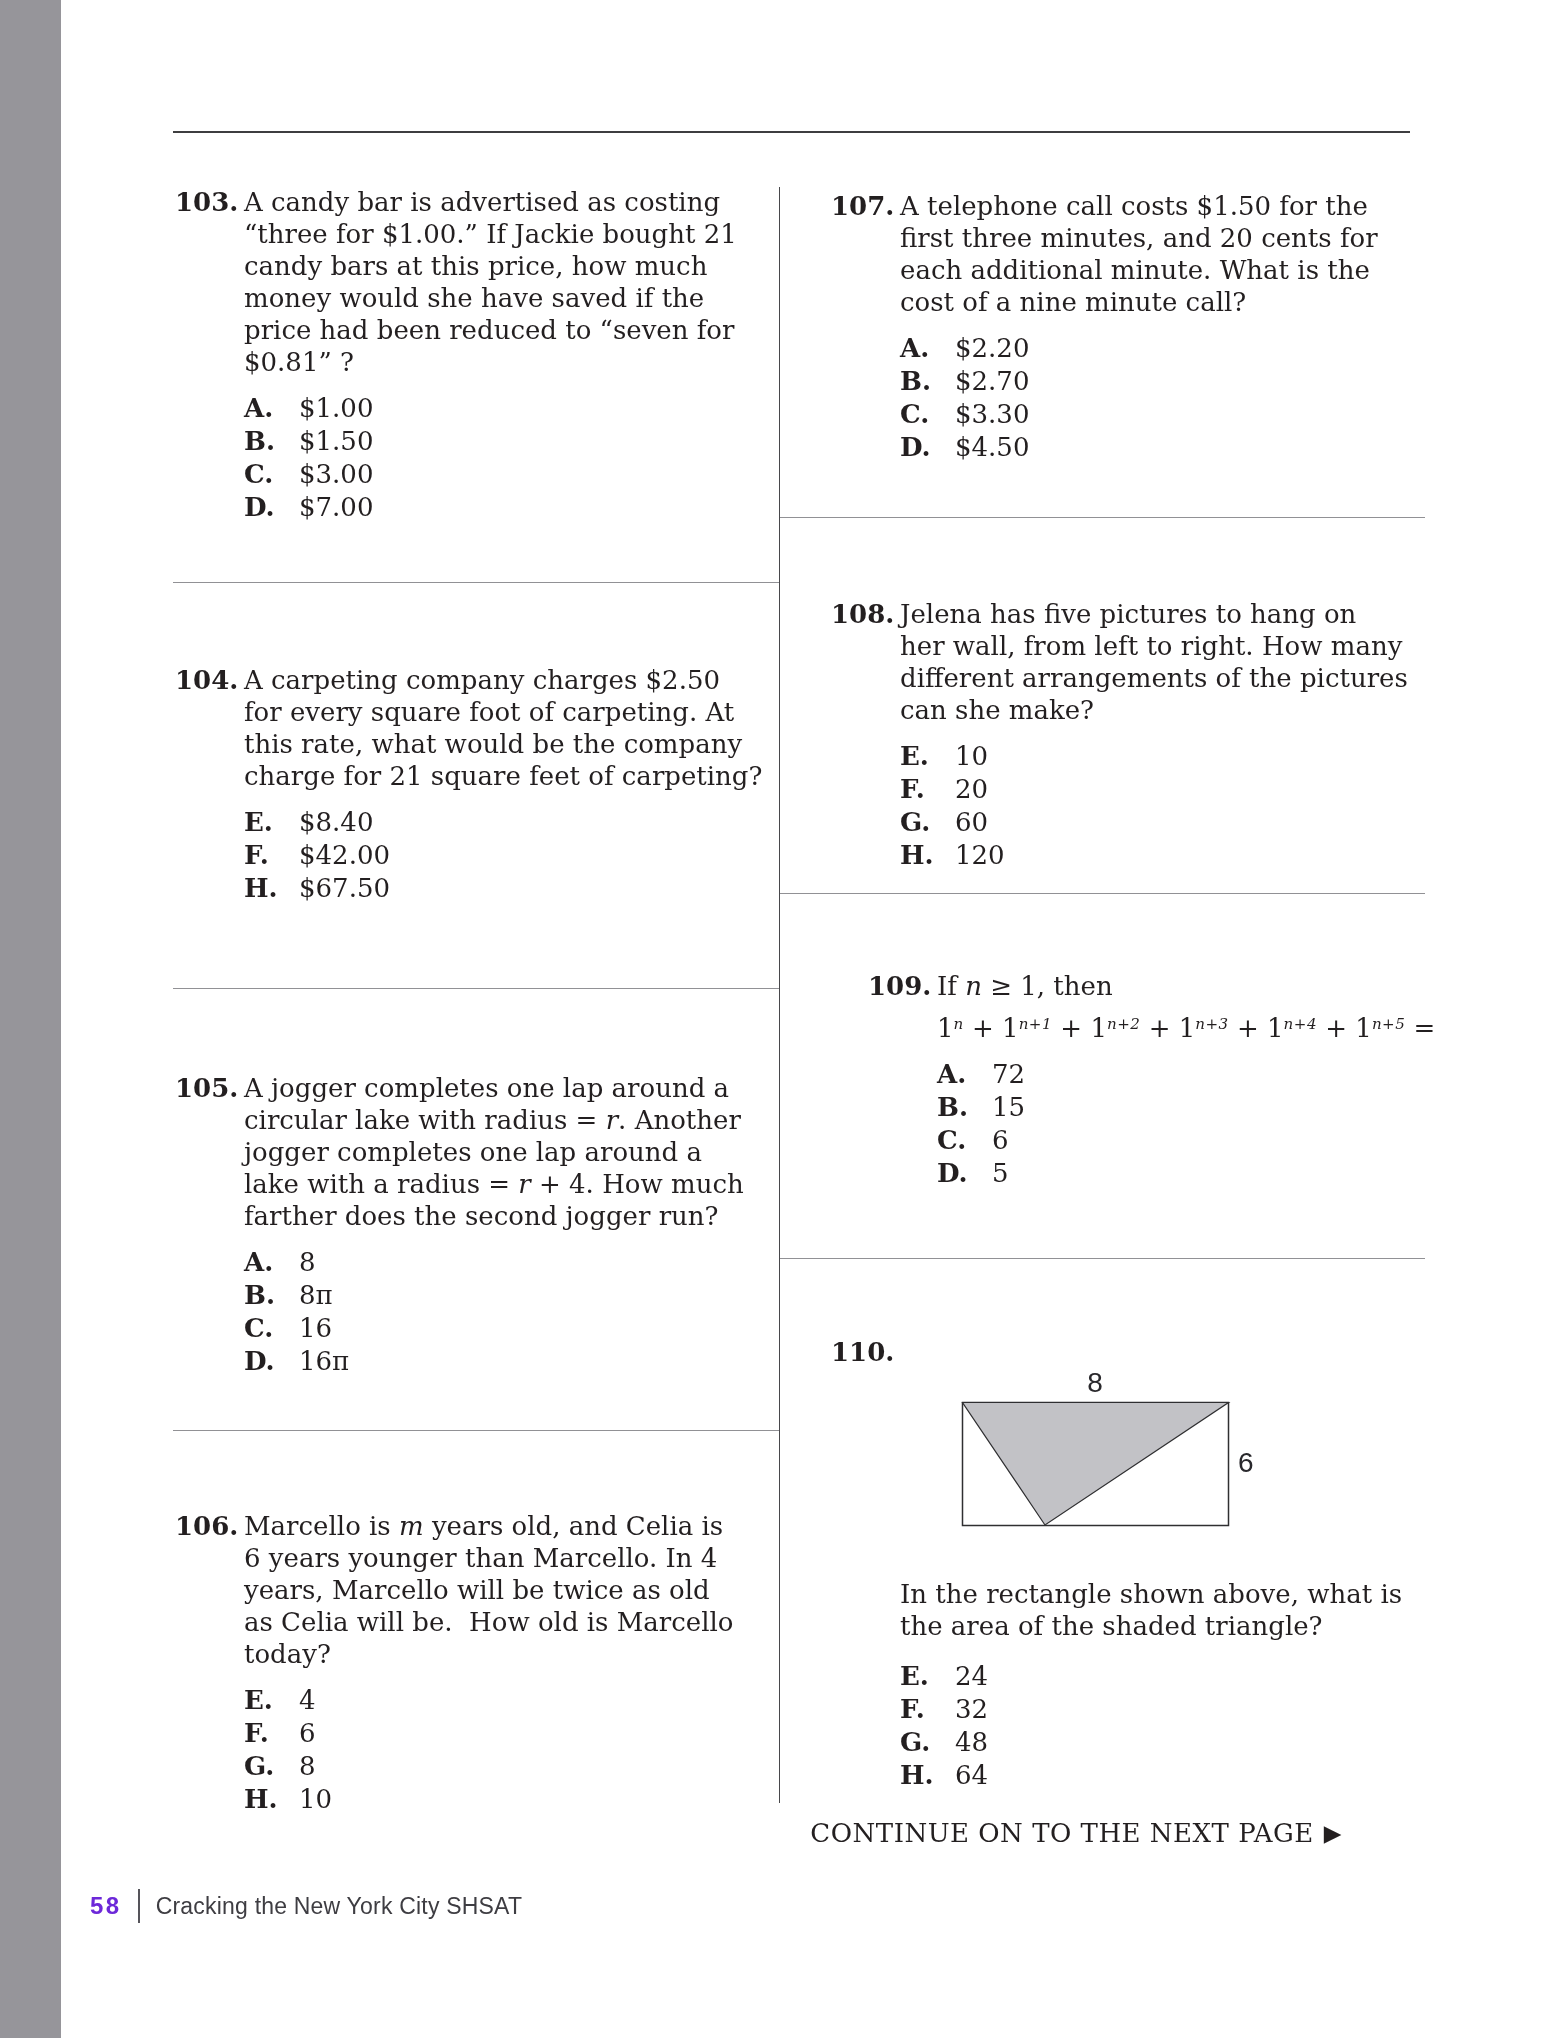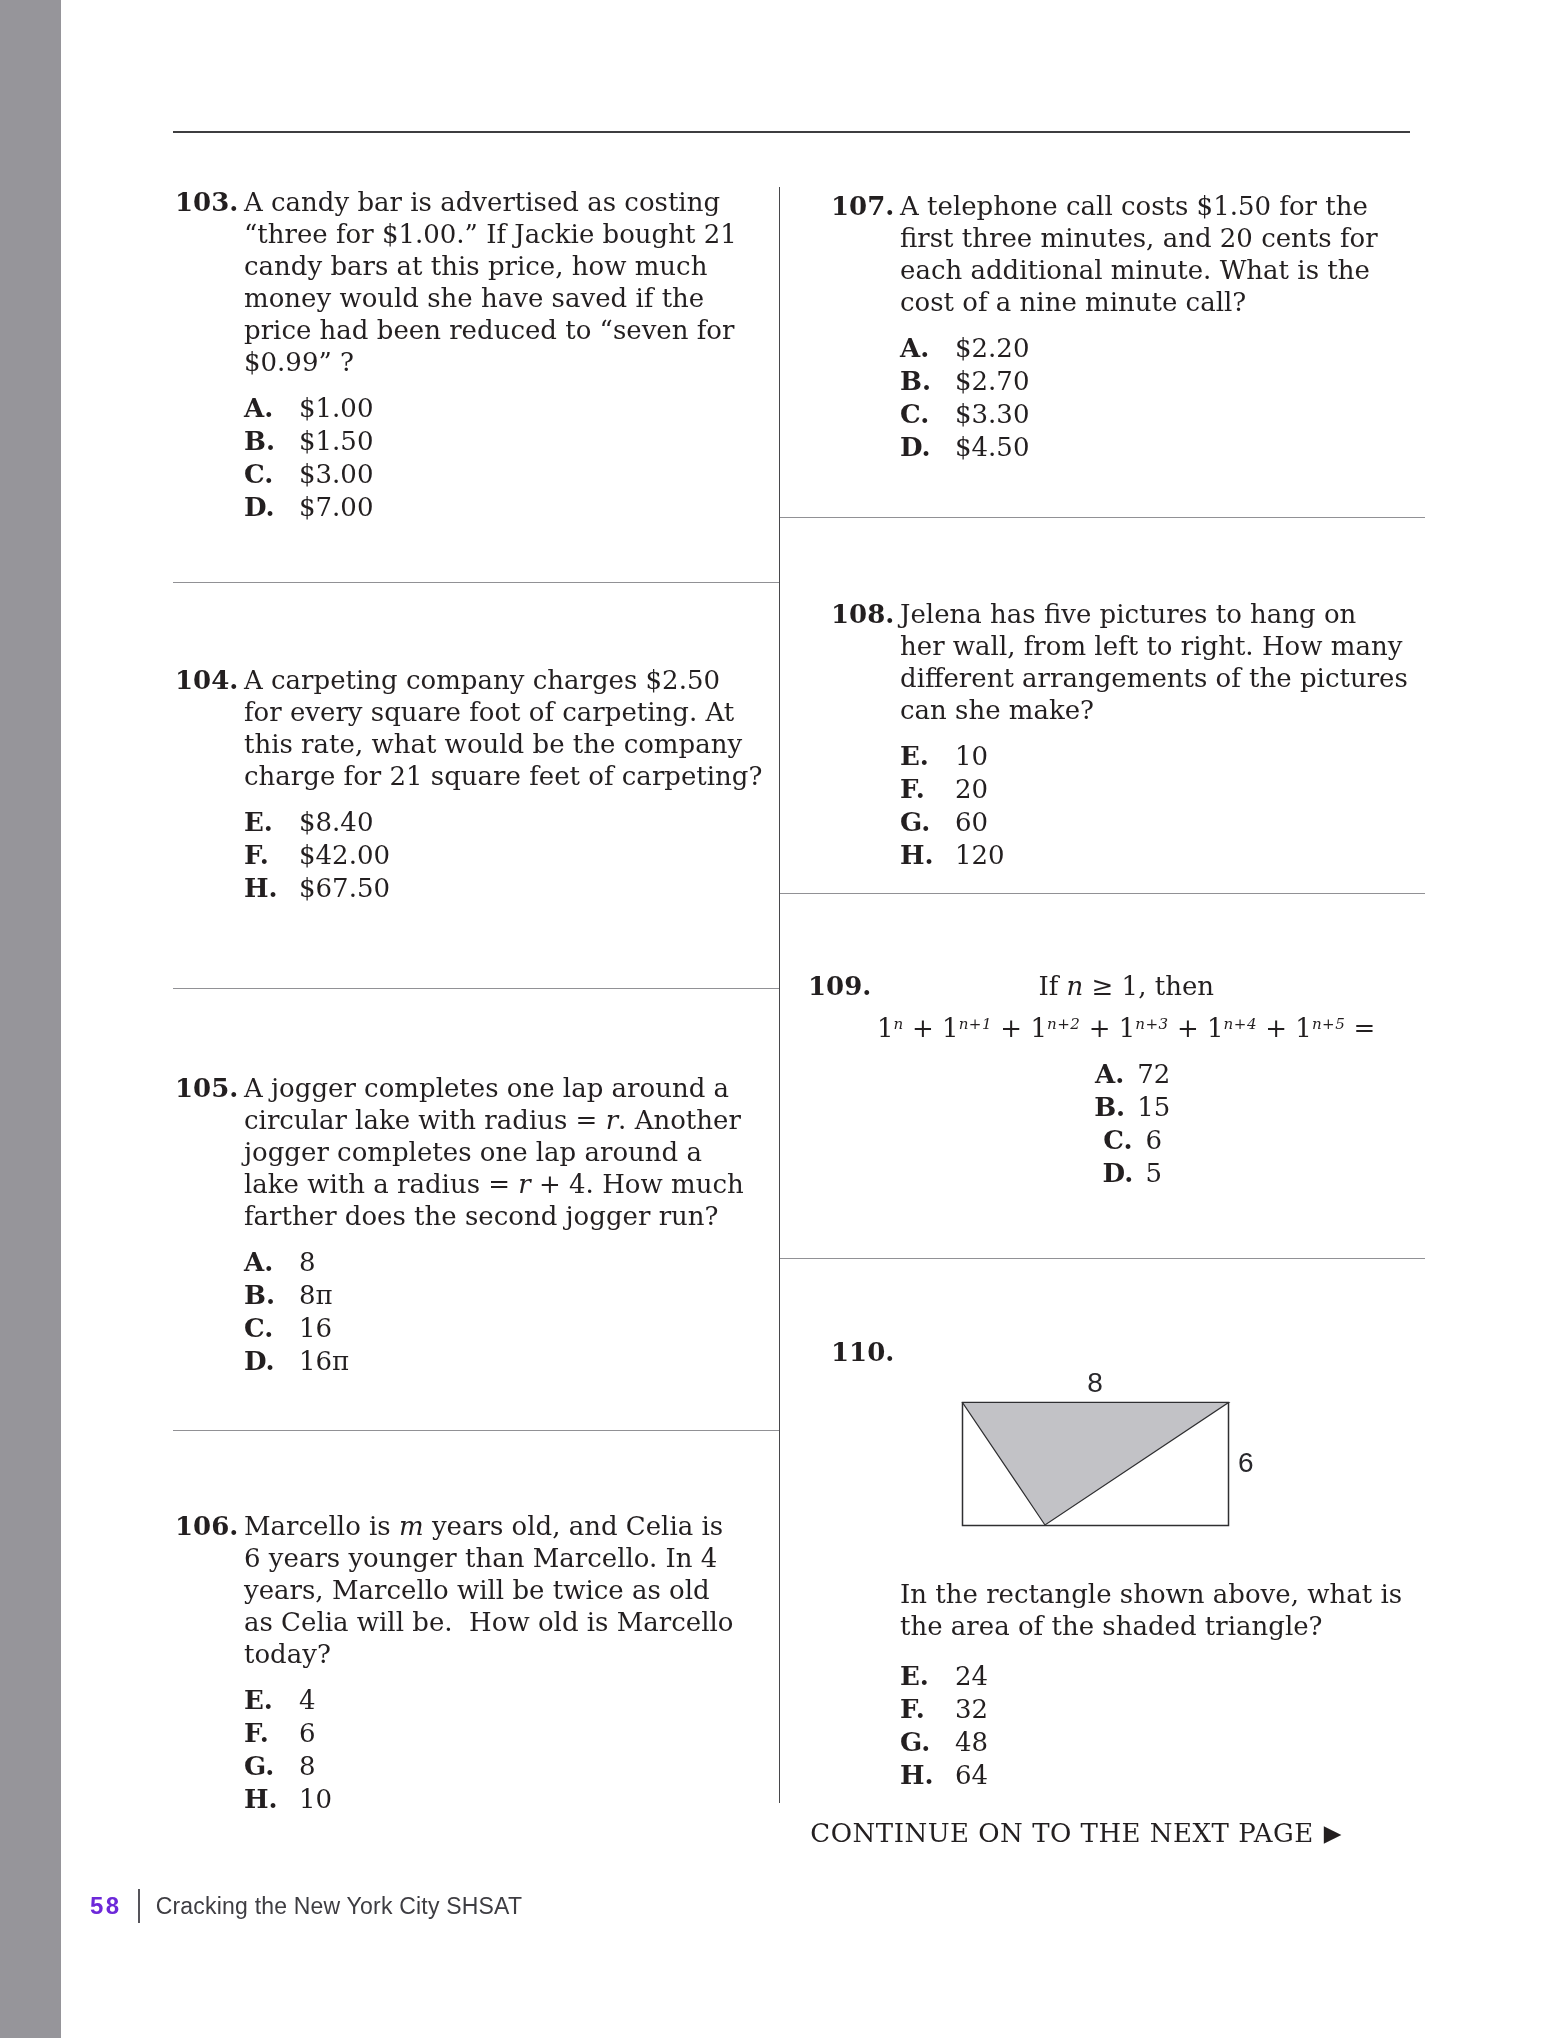--- a/index.html
+++ b/index.html
@@ -23,21 +23,21 @@
   .qline.spaced{margin-top:10px;}
   .it{font-style:italic;}
   .sup{font-size:0.58em;font-style:italic;position:relative;top:-0.55em;letter-spacing:0.5px;}
   .choices{margin-top:14px;}
   .choice{height:33px;line-height:33px;font-size:26px;white-space:nowrap;}
   .cletter{display:inline-block;width:55px;font-weight:700;}
 
   .q103{left:175px;top:186px;} .q104{left:175px;top:664px;}
   .q105{left:175px;top:1072px;} .q106{left:175px;top:1510px;}
   .q107{left:831px;top:190px;} .q108{left:831px;top:598px;}
-  .q109{left:808px;top:970px;text-align:center;} .q110{left:831px;top:1336px;}
+  .q109{left:868px;top:970px;} .q110{left:831px;top:1336px;}
   .q110 .qbody{padding-top:242px;}
   .q110 .choices{margin-top:18px;}
 
   .figure{position:absolute;left:940px;top:1352px;}
   .fig-label{font-family:"Liberation Sans",sans-serif;font-size:28px;fill:#29282c;}
 
   .continue{position:absolute;right:225px;top:1818px;font-size:26px;letter-spacing:0.5px;
             white-space:nowrap;}
   .continue .arrow{font-family:"DejaVu Sans",sans-serif;font-size:23px;margin-left:10px;
             position:relative;top:-1px;}
@@ -66,21 +66,21 @@
 
   <div>
       <div class="q q103">
         <span class="qnum">103.</span>
         <div class="qbody">
           <div class="qline"><span>A candy bar is advertised as costing</span></div>
           <div class="qline"><span>“three for $1.00.” If Jackie bought 21</span></div>
           <div class="qline"><span>candy bars at this price, how much</span></div>
           <div class="qline"><span>money would she have saved if the</span></div>
           <div class="qline"><span>price had been reduced to “seven for</span></div>
-          <div class="qline"><span>$0.99” ?</span></div>
+          <div class="qline"><span>$0.81” ?</span></div>
         </div>
         <div class="choices">
           <div class="choice"><span class="cletter">A.</span><span class="cval">$1.00</span></div>
           <div class="choice"><span class="cletter">B.</span><span class="cval">$1.50</span></div>
           <div class="choice"><span class="cletter">C.</span><span class="cval">$3.00</span></div>
           <div class="choice"><span class="cletter">D.</span><span class="cval">$7.00</span></div>
         </div>
       </div>
       <div class="q q104">
         <span class="qnum">104.</span>

